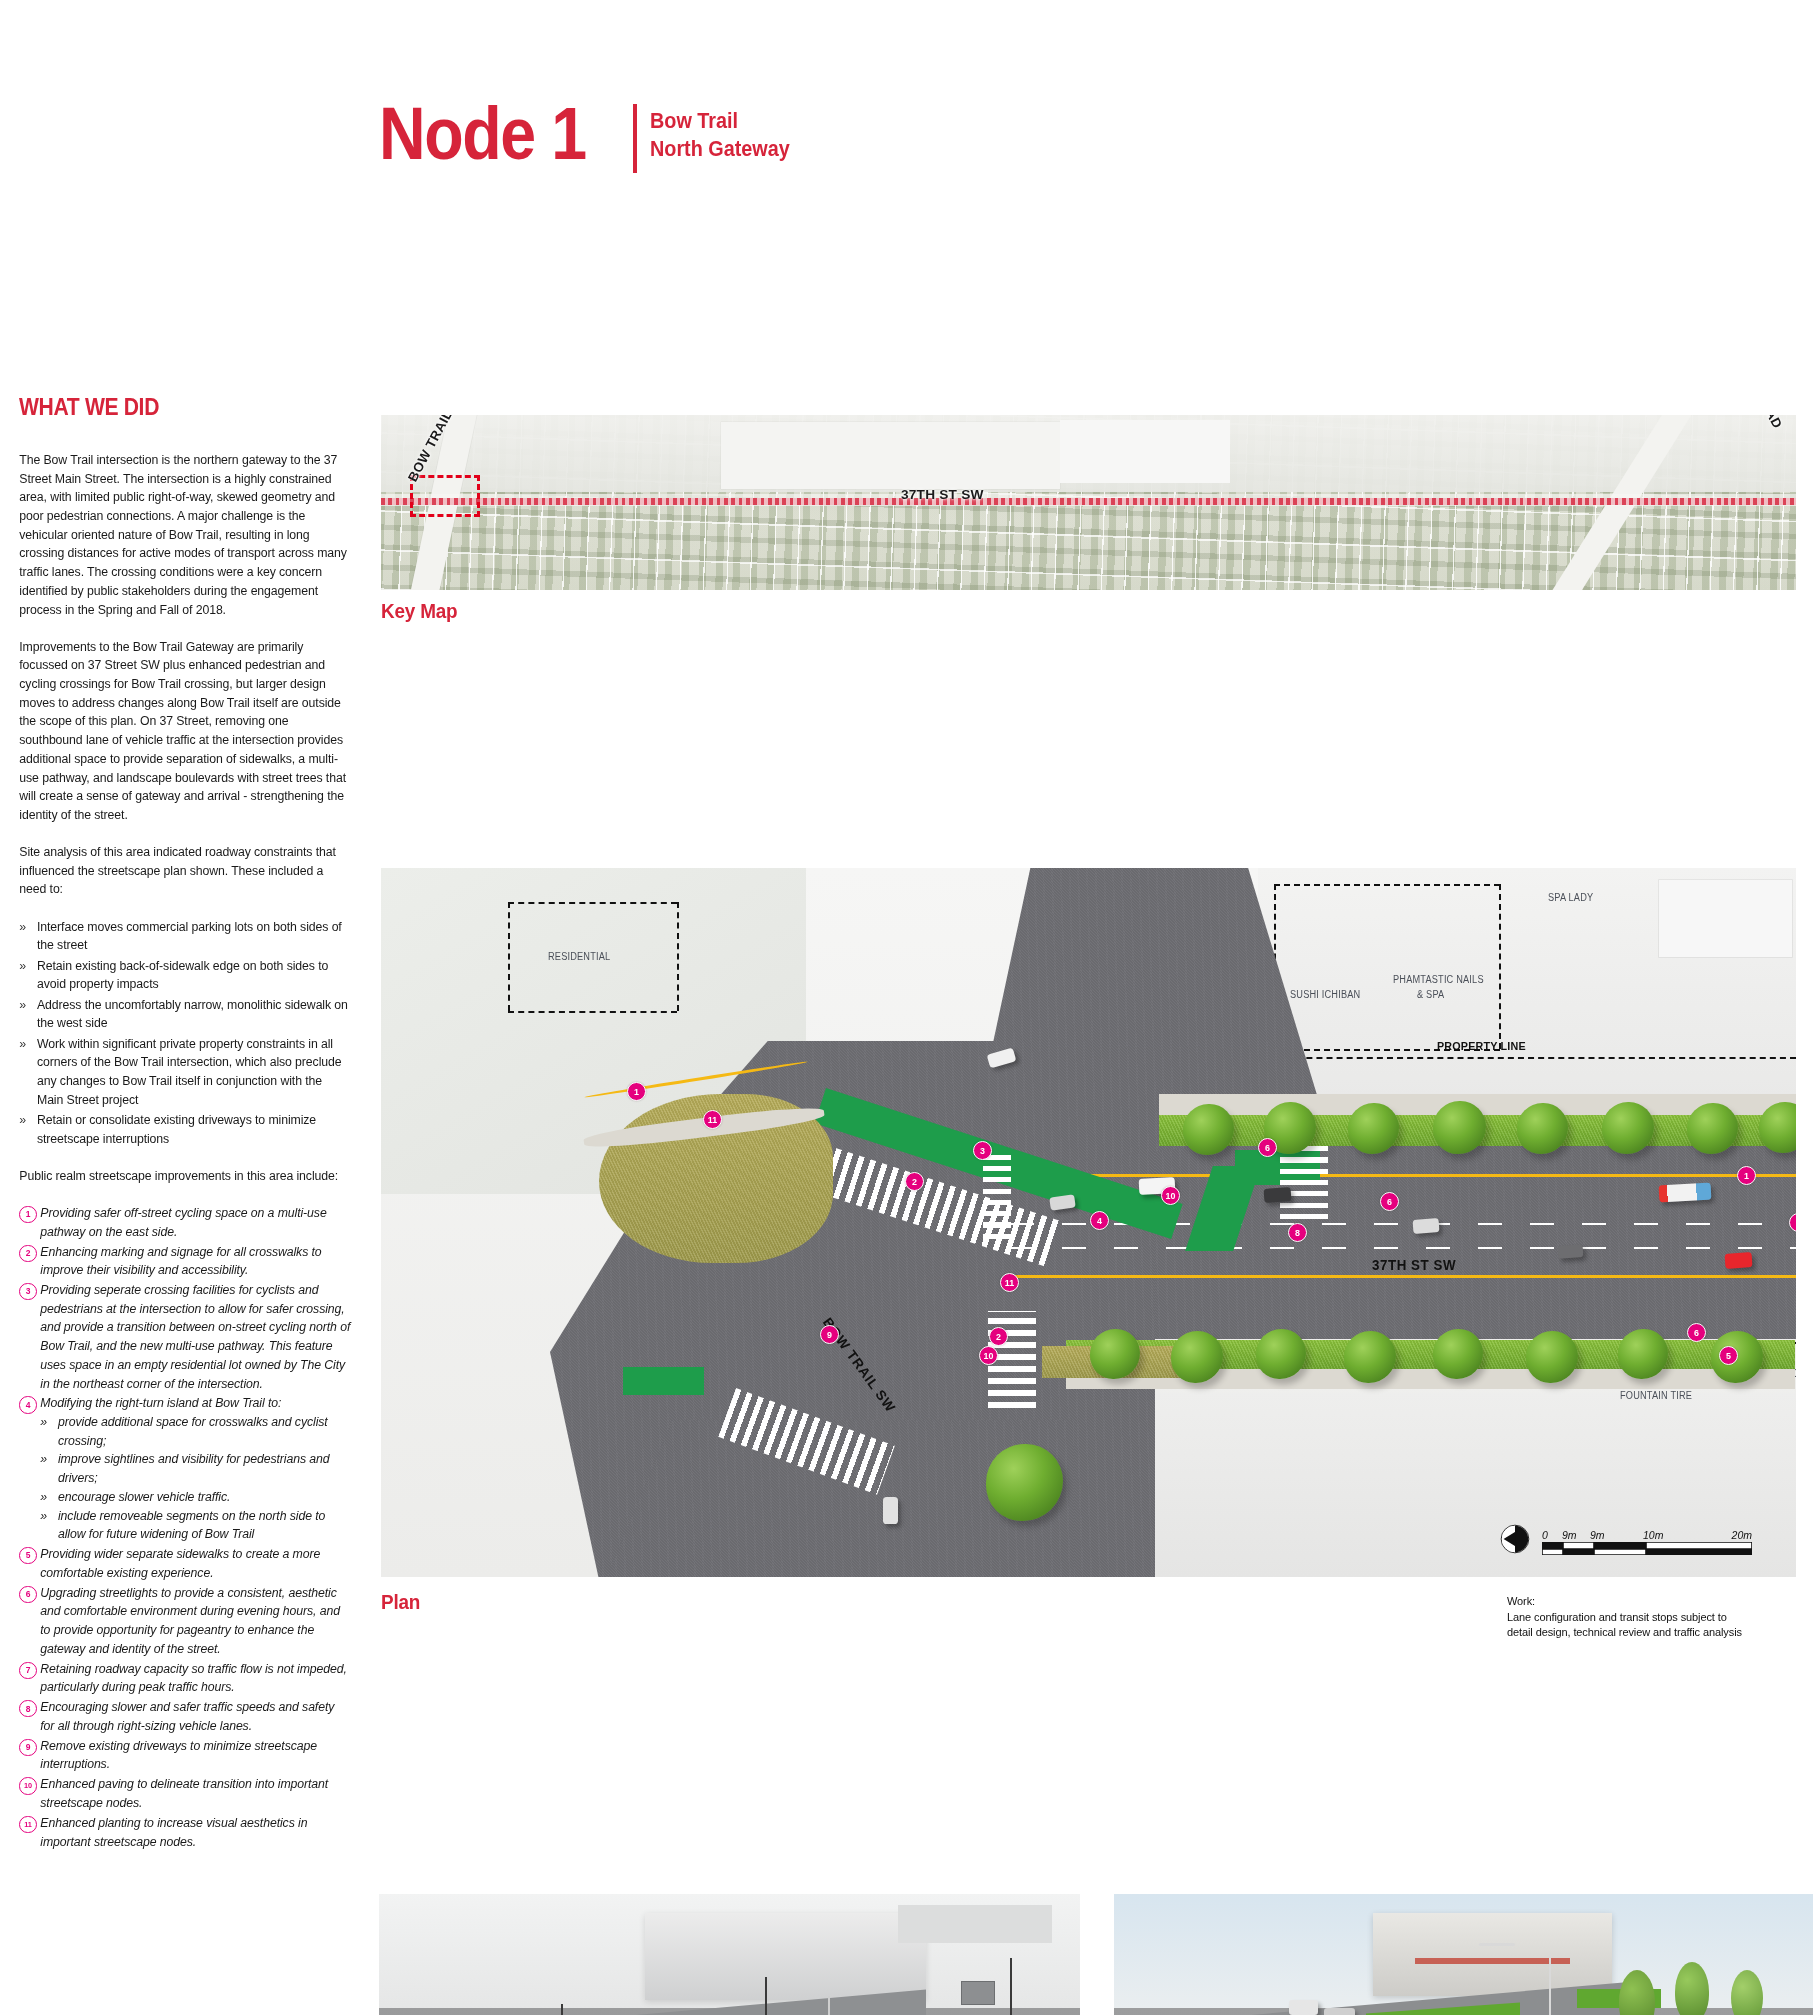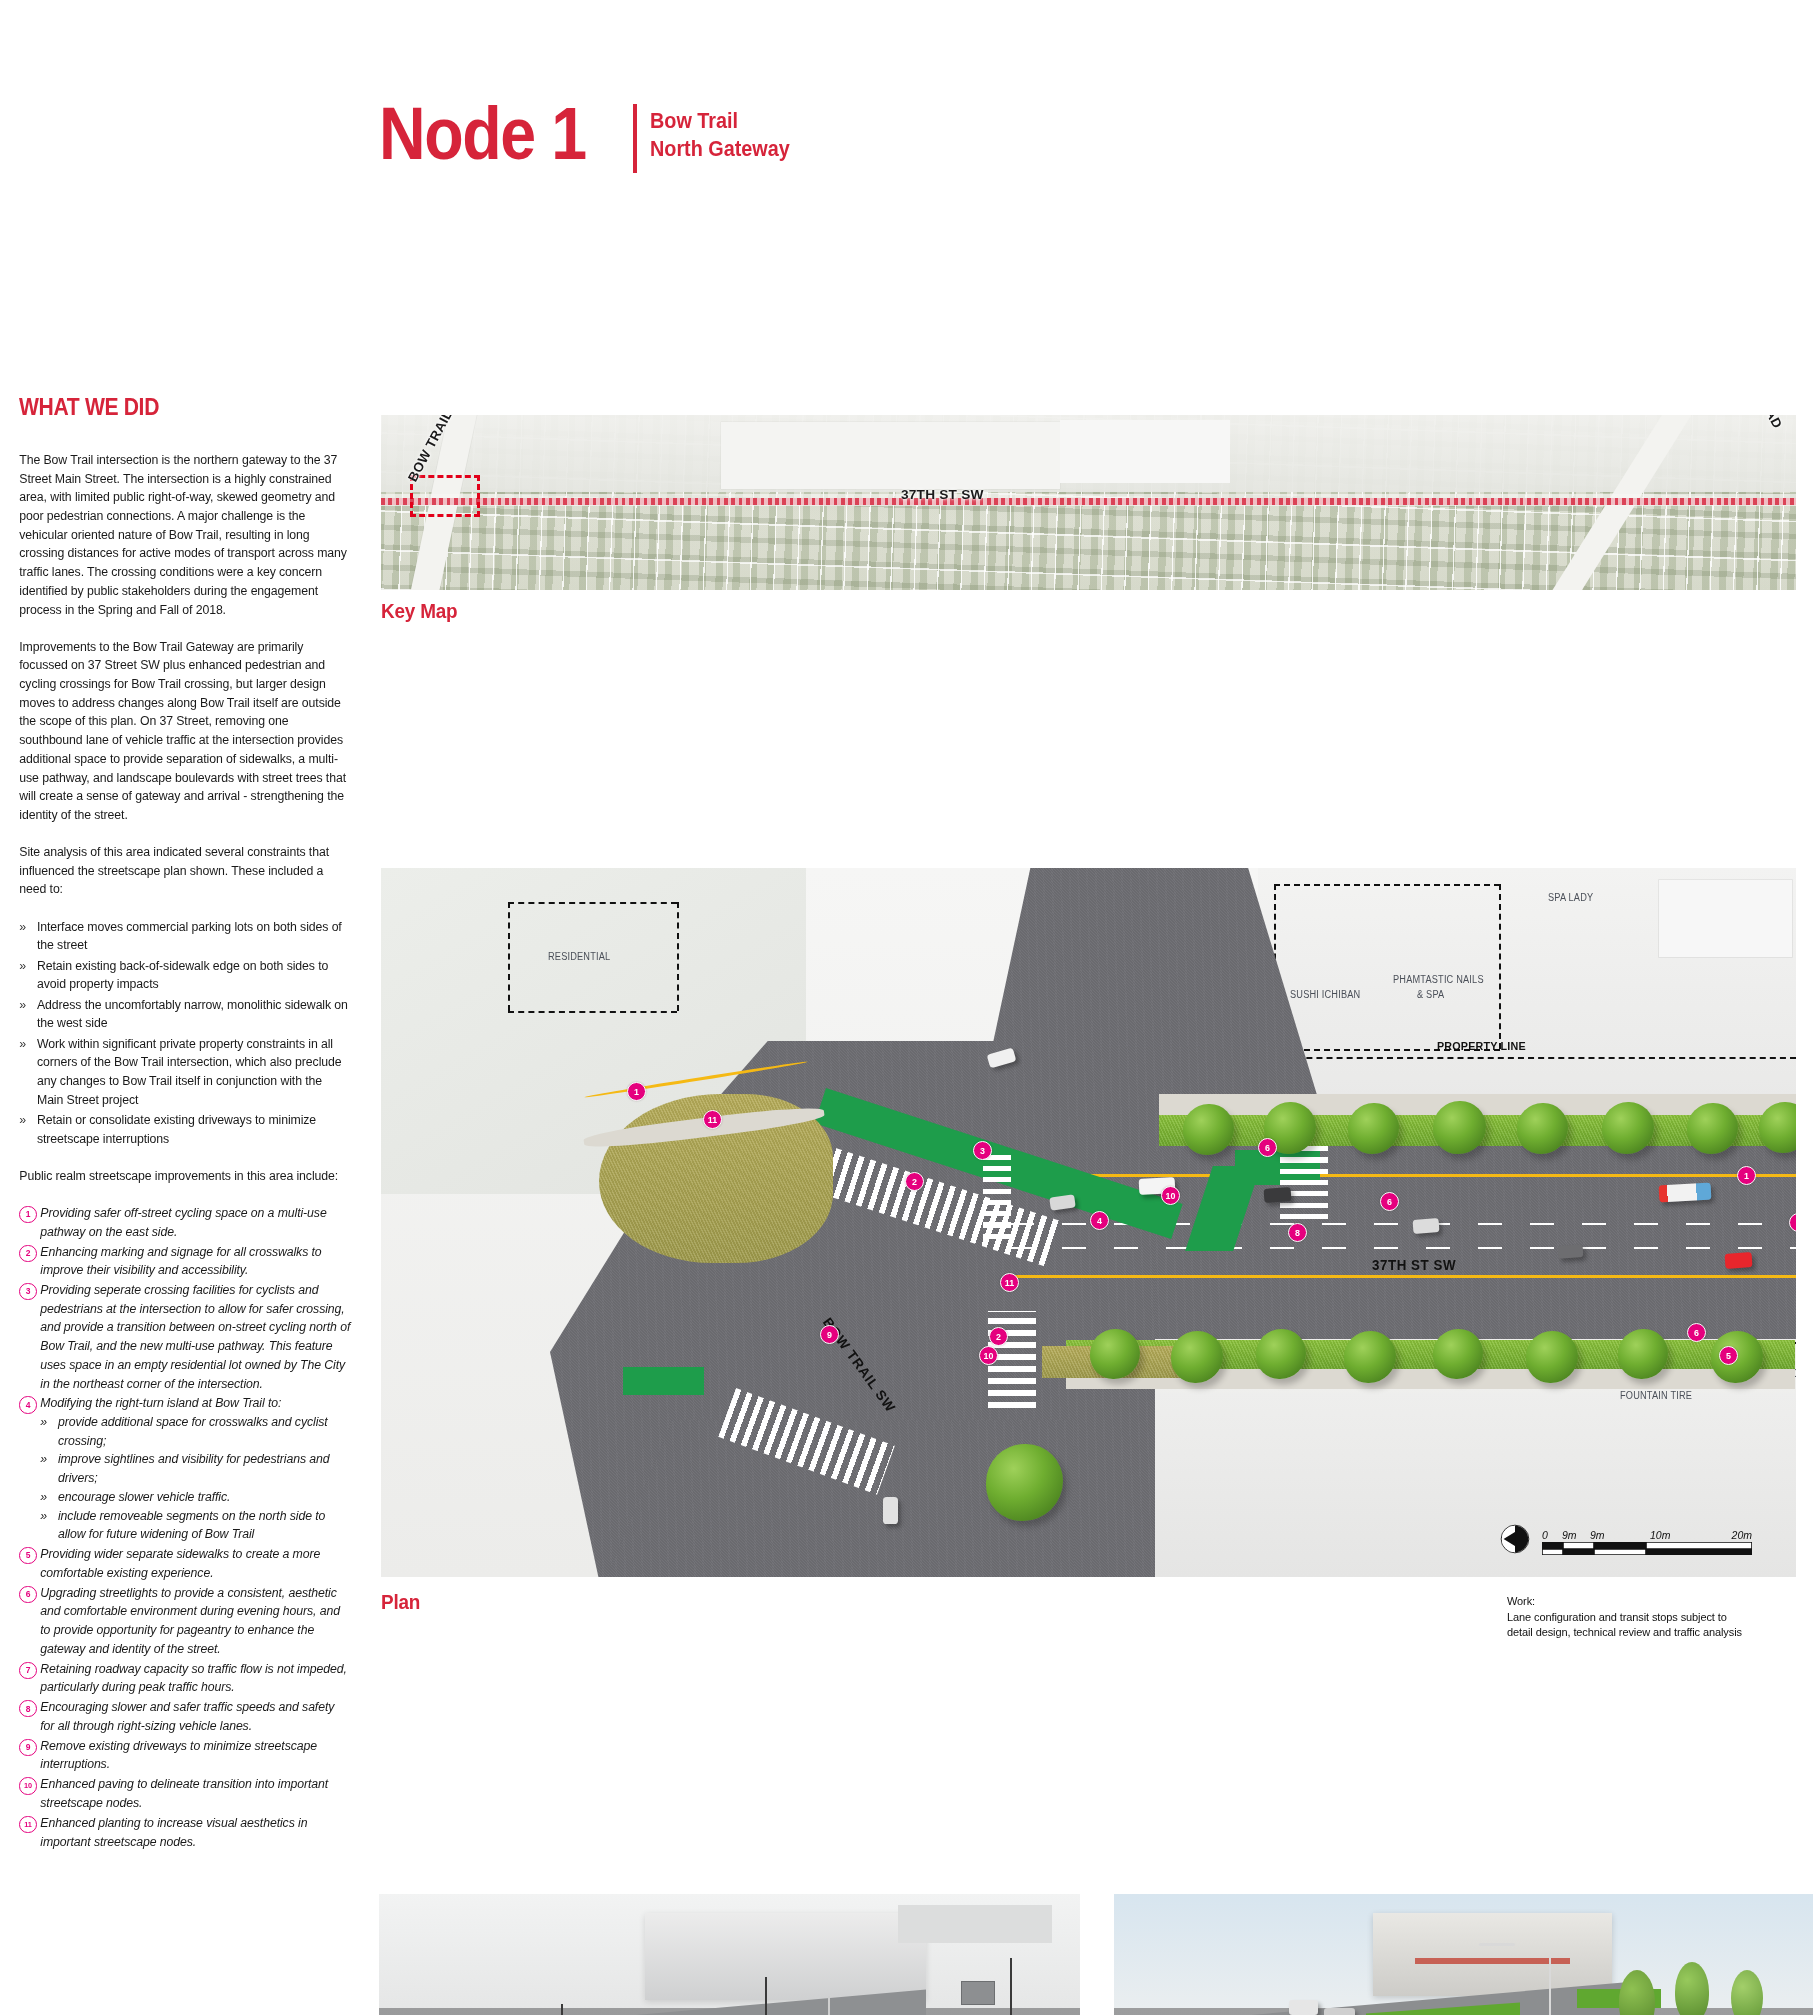--- a/index.html
+++ b/index.html
@@ -128,21 +128,21 @@
   <div id="subtitle">
     <div>Bow Trail</div>
     <div>North Gateway</div>
   </div>
 </div>
 
 <div id="left-col">
   <div class="section-head">WHAT WE DID</div>
   <div class="para">The Bow Trail intersection is the northern gateway to the 37 Street Main Street.  The intersection is a highly constrained area, with limited public right-of-way, skewed geometry and poor pedestrian connections. A major challenge is the vehicular oriented nature of Bow Trail, resulting in long crossing distances for active modes of transport across many traffic lanes.  The crossing conditions were a key concern identified by public stakeholders during the engagement process in the Spring and Fall of 2018.</div>
   <div class="para">Improvements to the Bow Trail Gateway are primarily focussed on 37 Street SW plus enhanced pedestrian and cycling crossings for Bow Trail crossing, but larger design moves to address changes along Bow Trail itself are outside the scope of this plan.  On 37 Street, removing one southbound lane of vehicle traffic at the intersection provides additional space to provide separation of sidewalks, a multi-use pathway, and landscape boulevards with street trees that will create a sense of gateway and arrival - strengthening the identity of the street.</div>
-  <div class="para">Site analysis of this area indicated several constraints that influenced the streetscape plan shown.  These included a need to:</div>
+  <div class="para">Site analysis of this area indicated roadway constraints that influenced the streetscape plan shown.  These included a need to:</div>
 
   <ul class="bullets" id="constraint-list">
       <li>
         <span class="bul-mark">»</span>
         <span class="bul-txt">Interface moves commercial parking lots on both sides of the street</span>
       </li>
       <li>
         <span class="bul-mark">»</span>
         <span class="bul-txt">Retain existing back-of-sidewalk edge on both sides to avoid property impacts</span>
       </li>
@@ -372,21 +372,21 @@
     <path d="M50 6 A44 44 0 0 1 50 94 L50 50 Z" fill="#111"></path>
     <path d="M50 6 A44 44 0 0 0 50 94 L50 50 Z" fill="#fff"></path>
     <path d="M12 50 L58 22 L50 50 L58 78 Z" fill="#111"></path>
   </svg>
 
   <div id="scalebar">
     <div id="sb-ticks">
       <span style="left:0">0</span>
       <span style="left:20px">9m</span>
       <span style="left:48px">9m</span>
-      <span style="left:108px">10m</span>
+      <span style="left:101px">10m</span>
       <span style="right:0">20m</span>
     </div>
     <div class="sb-rowA">
       <div class="sb-seg" style="width:21px;background:#111"></div>
       <div class="sb-seg" style="width:31px;background:#fff;box-shadow:inset 0 0 0 0.8px #111"></div>
       <div class="sb-seg" style="width:52px;background:#111"></div>
       <div class="sb-seg" style="flex:1;background:#fff;box-shadow:inset 0 0 0 0.8px #111"></div>
     </div>
     <div class="sb-rowB">
       <div class="sb-seg" style="width:21px;background:#fff;box-shadow:inset 0 0 0 0.8px #111"></div>

